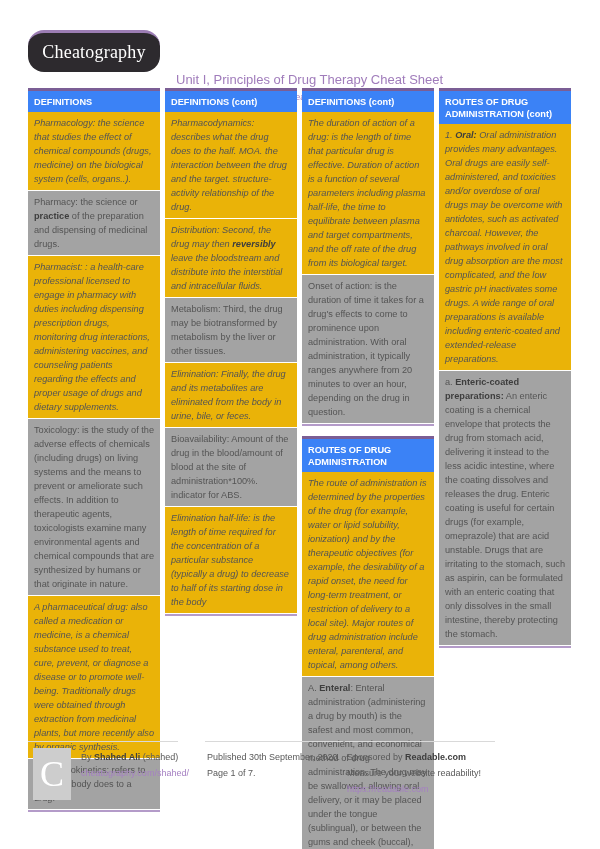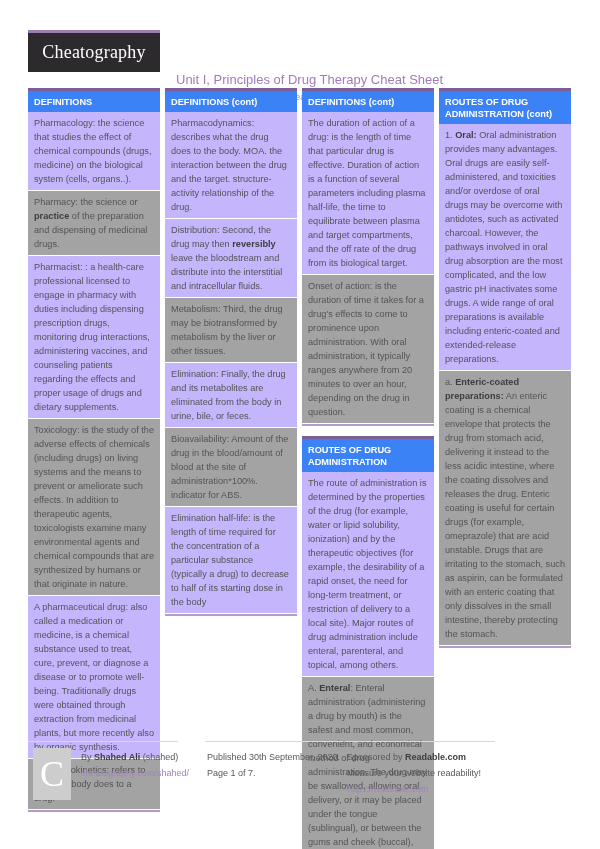--- a/index.html
+++ b/index.html
@@ -4,37 +4,37 @@
 <style>
   html,body{margin:0;padding:0;}
   body{
     width:600px;height:849px;position:relative;overflow:hidden;
     background:#ffffff;font-family:"Liberation Sans",sans-serif;
   }
   
   .logo{
     position:absolute;left:28px;top:30px;width:132px;height:42px;
     background:#2d2a2e;border-top:3px solid #9c7db4;box-sizing:border-box;
-    display:flex;align-items:center;justify-content:center;
+    display:flex;align-items:center;justify-content:center;border-radius:16px;
   }
   .logo-text{font-family:"Liberation Serif",serif;color:#ffffff;font-size:18px;letter-spacing:.2px;}
   .titleblock{position:absolute;left:176px;top:36px;width:400px;}
   .title{color:#a07cbb;font-size:13px;margin-top:36px;}
   .byline{margin-top:5px;font-size:9px;color:#595959;}
   .byline a{color:#a580c2;text-decoration:none;}
   
   .cols{position:absolute;left:28px;top:88px;width:545px;display:flex;gap:5px;align-items:flex-start;}
   .column{width:132px;flex:0 0 132px;}
   .card{margin-bottom:10px;border-bottom:2px solid #b49bc9;}
   .card-header{
     background:#3b82f6;border-top:3px solid #7b5e95;color:#ffffff;
     font-size:9.2px;font-weight:bold;padding:5px 6px 4px 6px;line-height:12px;
   }
   .row{font-size:9.2px;line-height:14px;color:#545454;padding:4px 6px;border-bottom:1px solid #ffffff;}
-  .row.odd{background:#c4b5fd;}
+  .row.odd{background:#eab308;font-style:italic;}
   .row.even{background:#a3a3a3;}
   .row b{color:#3e3e3e;}
   
   .fdiv{position:absolute;top:741px;height:1px;background:#d9d9d9;}
   .fdiv1{left:28px;width:150px;}
   .fdiv2{left:205px;width:138px;}
   .fdiv3{left:345px;width:150px;}
   .avatar{
     position:absolute;left:33px;top:748px;width:38px;height:52px;background:#cdcdcd;
     color:#ffffff;font-family:"Liberation Serif",serif;font-size:36px;
@@ -71,21 +71,21 @@
         <div class="row even"><span>Pharmacy: the science or </span><b>practice</b><span> of the preparation and dispensing of medicinal drugs.</span></div>
         <div class="row odd"><span>Pharmacist: : a health-care professional licensed to engage in pharmacy with duties including dispensing prescription drugs, monitoring drug interactions, administering vaccines, and counseling patients regarding the effects and proper usage of drugs and dietary supplements.</span></div>
         <div class="row even"><span>Toxicology: is the study of the adverse effects of chemicals (including drugs) on living systems and the means to prevent or ameliorate such effects. In addition to therapeutic agents, toxicologists examine many environmental agents and chemical compounds that are synthesized by humans or that originate in nature.</span></div>
         <div class="row odd"><span>A pharmaceutical drug: also called a medication or medicine, is a chemical substance used to treat, cure, prevent, or diagnose a disease or to promote well-being. Traditionally drugs were obtained through extraction from medicinal plants, but more recently also by organic synthesis.</span></div>
         <div class="row even"><span>Pharmacokinetics: refers to what the body does to a drug.</span></div>
       </div>
     </div>
   <div class="column">
       <div class="card">
         <div class="card-header">DEFINITIONS (cont)</div>
-        <div class="row odd"><span>Pharmacodynamics: describes what the drug does to the body. MOA. the interaction between the drug and the target. structure-activity relationship of the drug.</span></div>
+        <div class="row odd"><span>Pharmacodynamics: describes what the drug does to the half. MOA. the interaction between the drug and the target. structure-activity relationship of the drug.</span></div>
         <div class="row odd"><span>Distribution: Second, the drug may then </span><b>reversibly</b><span> leave the bloodstream and distribute into the interstitial and intracellular fluids.</span></div>
         <div class="row even"><span>Metabolism: Third, the drug may be biotransformed by metabolism by the liver or other tissues.</span></div>
         <div class="row odd"><span>Elimination: Finally, the drug and its metabolites are eliminated from the body in urine, bile, or feces.</span></div>
         <div class="row even"><span>Bioavailability: Amount of the drug in the blood/amount of blood at the site of administration*100%. indicator for ABS.</span></div>
         <div class="row odd"><span>Elimination half-life: is the length of time required for the concentration of a particular substance (typically a drug) to decrease to half of its starting dose in the body</span></div>
       </div>
     </div>
   <div class="column">
       <div class="card">
         <div class="card-header">DEFINITIONS (cont)</div>

